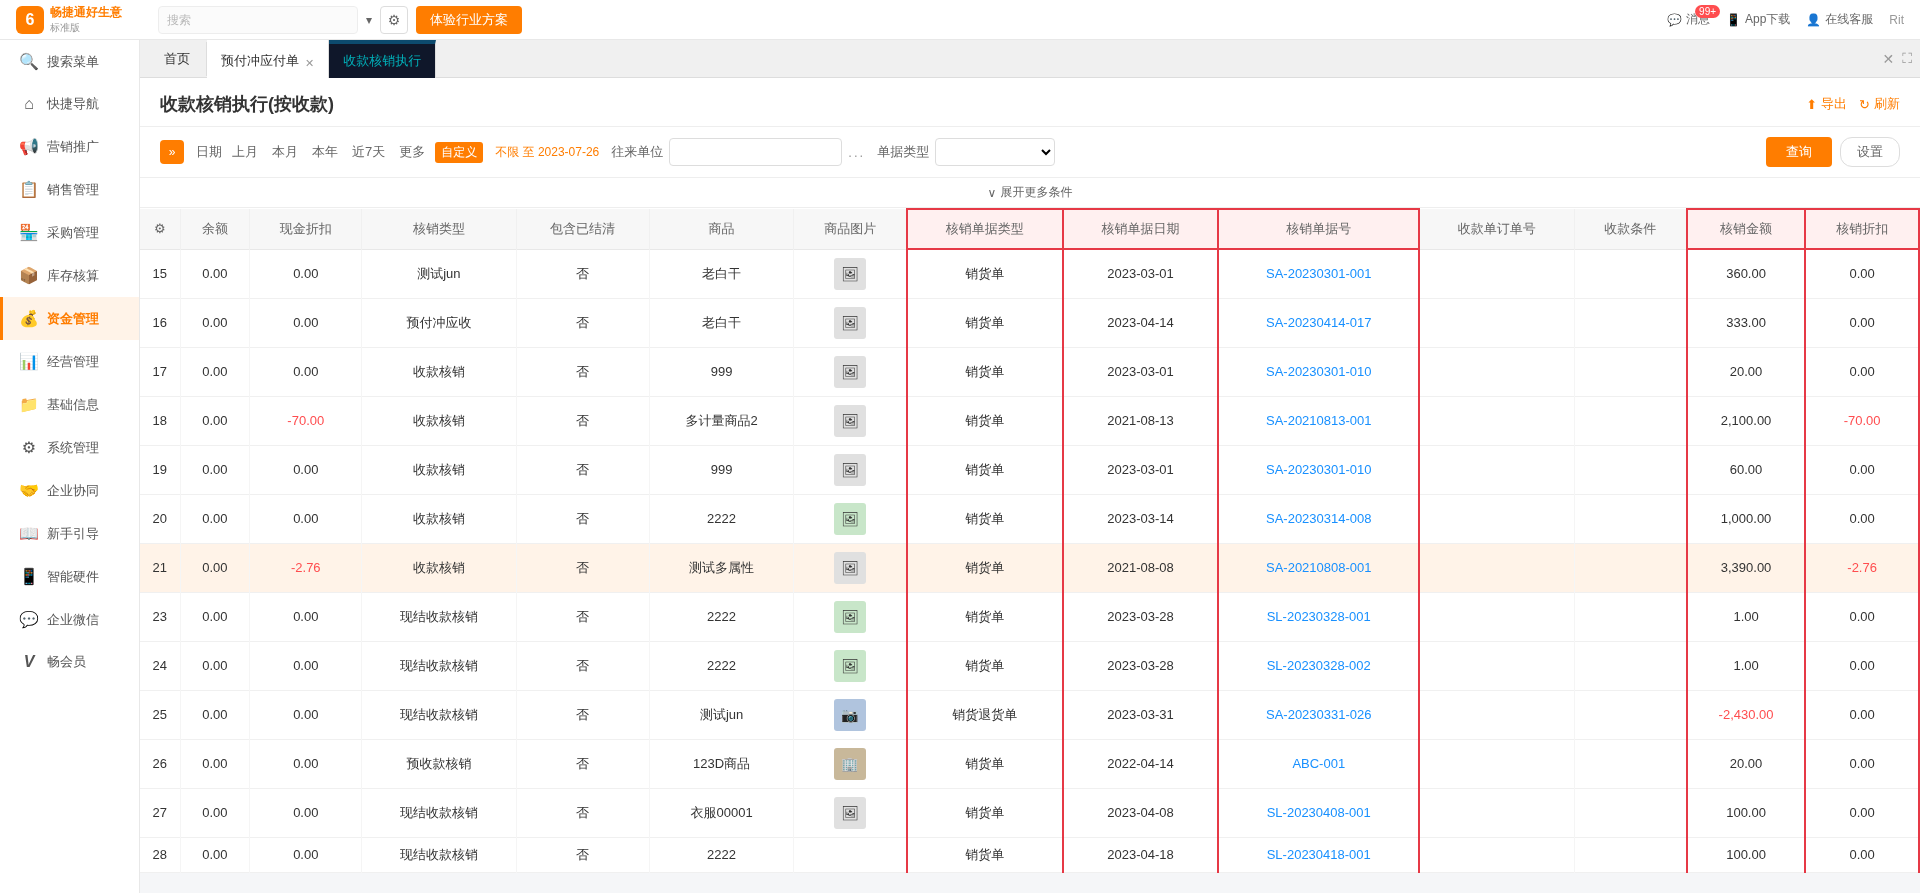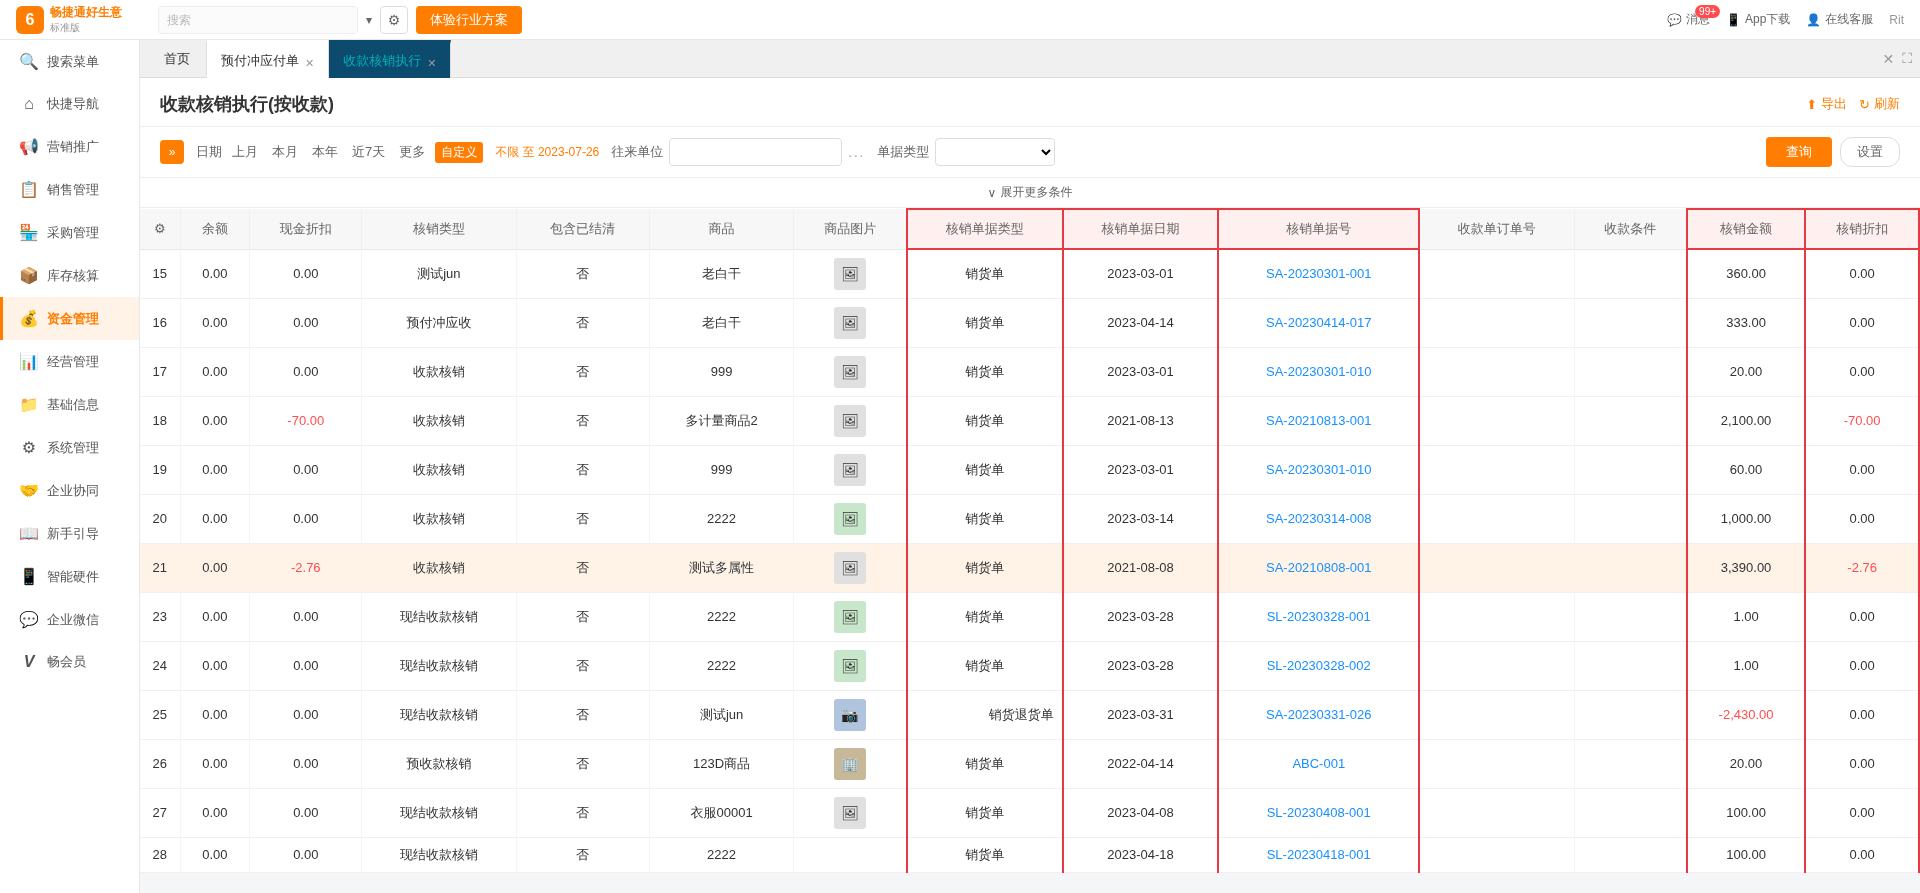--- a/index.html
+++ b/index.html
@@ -154,23 +154,24 @@
       gap: 6px;
       padding: 8px 14px;
       background: #fff;
       border-right: 1px solid #ddd;
       cursor: pointer;
       font-size: 13px;
       height: 38px;
       color: #333;
     }
     .tab.active {
-      background: #0c4a6e;
+      background: #0f172a;
       color: #00b0b9;
       border-top: 4px solid #0c4a6e;
+      flex-direction: column;
     }
     .tab-close {
       color: #999;
       font-size: 11px;
       cursor: pointer;
     }
     .tab-bar-actions {
       margin-left: auto;
       display: flex;
       align-items: center;
@@ -707,21 +708,21 @@
                 <td style="border-left: 2px solid rgb(230, 57, 70); border-right: 2px solid rgb(230, 57, 70);">0.00</td>
               </tr>
               <tr>
                 <td>25</td>
                 <td>0.00</td>
                 <td>0.00</td>
                 <td>现结收款核销</td>
                 <td>否</td>
                 <td>测试jun</td>
                 <td style="text-align: center;"><div style="width: 32px; height: 32px; border-radius: 3px; display: inline-flex; align-items: center; justify-content: center; margin: 0px auto; font-size: 14px; background: rgb(176, 196, 222);">📷</div></td>
-                <td style="border-left: 2px solid rgb(230, 57, 70); border-right: 2px solid rgb(230, 57, 70); text-align: right;">销货退货单</td>
+                <td style="border-left: 2px solid rgb(230, 57, 70); border-right: 2px solid rgb(230, 57, 70);">销货退货单</td>
                 <td style="border-left: 2px solid rgb(230, 57, 70); border-right: 2px solid rgb(230, 57, 70);">2023-03-31</td>
                 <td style="border-left: 2px solid rgb(230, 57, 70); border-right: 2px solid rgb(230, 57, 70); color: rgb(24, 144, 255); cursor: pointer;">SA-20230331-026</td>
                 <td></td>
                 <td></td>
                 <td style="border-left: 2px solid rgb(230, 57, 70); border-right: 2px solid rgb(230, 57, 70); color: rgb(255, 77, 79);">-2,430.00</td>
                 <td style="border-left: 2px solid rgb(230, 57, 70); border-right: 2px solid rgb(230, 57, 70);">0.00</td>
               </tr>
               <tr>
                 <td>26</td>
                 <td>0.00</td>

